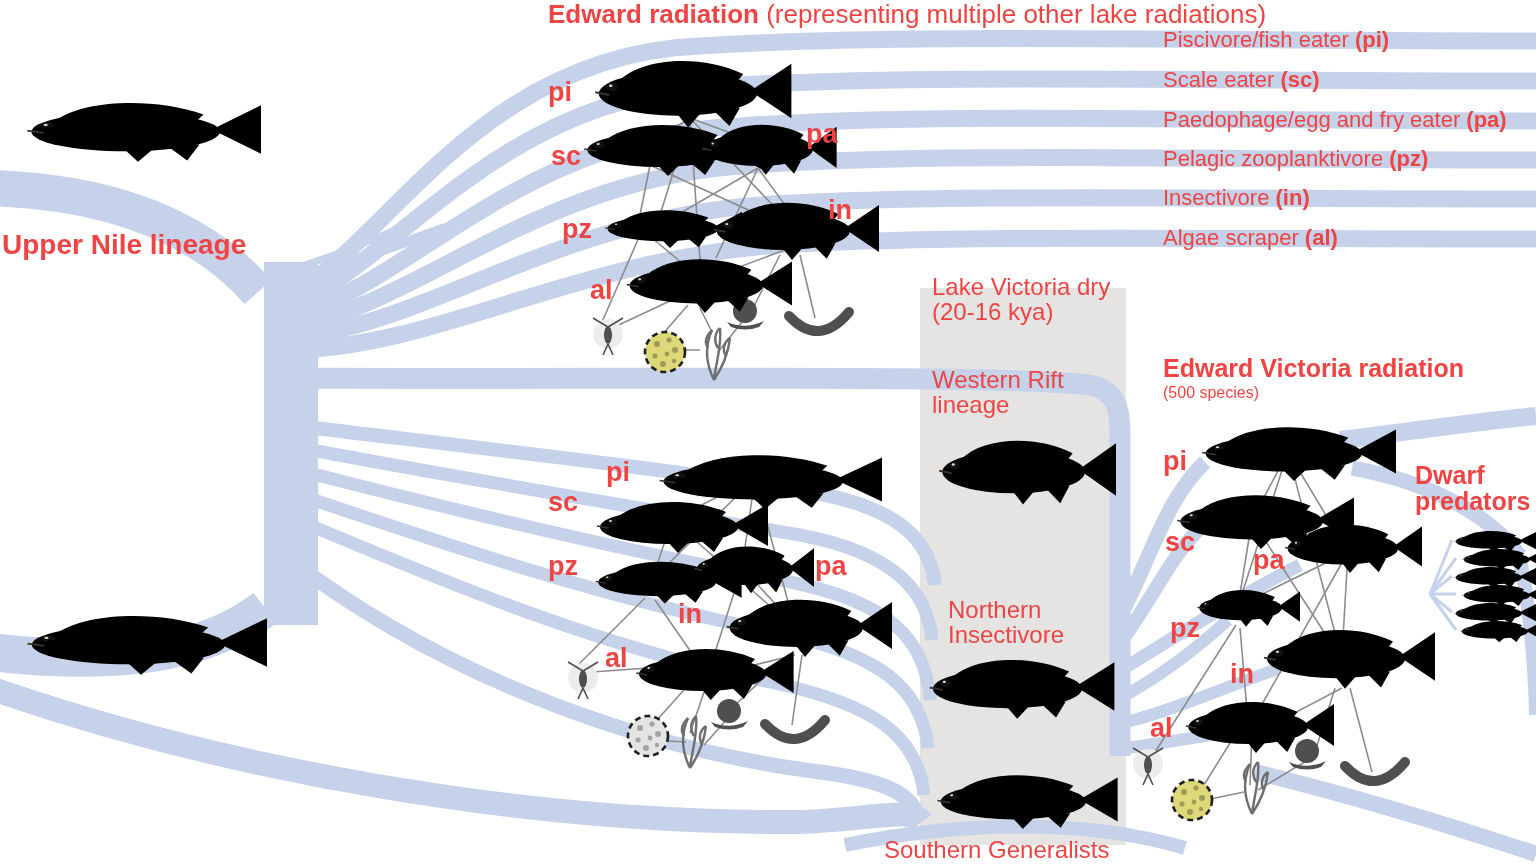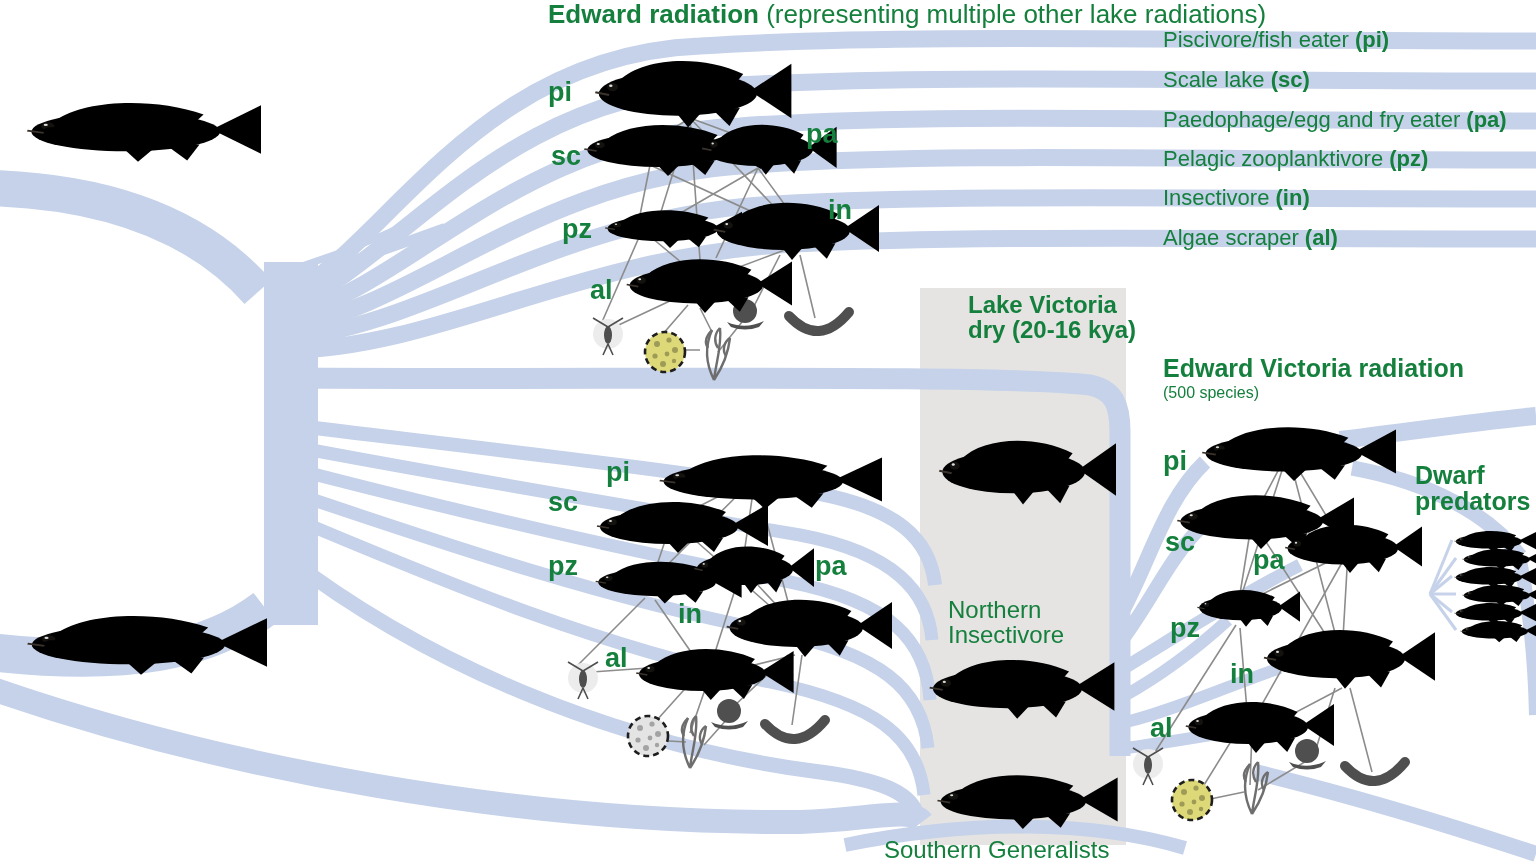--- a/index.html
+++ b/index.html
@@ -1,29 +1,29 @@
 <!DOCTYPE html>
 <html><head>
 <meta charset="utf-8">
 <style>
   html,body{margin:0;padding:0;background:#fff;}
   #stage{
     position:relative;width:1536px;height:864px;overflow:hidden;
-    font-family:"Liberation Sans", sans-serif;color:#15803d;background:#fff;
+    font-family:"Liberation Sans", sans-serif;color:#ef4444;background:#fff;
   }
   #art{position:absolute;left:0;top:0;}
   .lbl{position:absolute;line-height:1.04;}
   .b{font-weight:700;}
   .fig-title{left:548px;top:1px;font-size:26px;}
   .fig-title .rest{font-weight:400;}
   .legend-row{position:absolute;left:1163px;font-size:22px;white-space:nowrap;text-align:center;}
   .lin-lbl{font-size:28px;font-weight:700;}
   .abbr{font-size:27px;font-weight:700;}
   .cluster-title{font-size:25px;font-weight:700;white-space:nowrap;}
-  .box-title{left:932px;top:293px;width:185px;font-size:24px;font-weight:700;margin-left:36px;}
+  .box-title{left:932px;top:275px;width:185px;font-size:24px;font-weight:400;}
   .box-sub{font-size:24px;}
   
   .rib{fill:none;stroke:#c5d2e9;}
   .web{stroke:#8c8c8c;stroke-width:1.6;}
 </style>
 </head>
 <body>
 
 <div id="stage">
 
@@ -276,42 +276,44 @@
         </g>
     <g class="fish" style="--b:#7a7f84;--f:#6e7378" transform="translate(1456,618) scale(0.72,0.42)">
           <use href="#fish"></use>
         </g>
   </g>
 </svg>
 
 <div class="lbl fig-title"><span class="b">Edward radiation</span><span class="rest"> (representing multiple other lake radiations)</span></div>
 
 <div class="lbl legend-row" style="top:29px"><span>Piscivore/fish eater </span><span class="b">(pi)</span></div>
-<div class="lbl legend-row" style="top:69px"><span>Scale lake </span><span class="b">(sc)</span></div>
+<div class="lbl legend-row" style="top:69px"><span>Scale eater </span><span class="b">(sc)</span></div>
 <div class="lbl legend-row" style="top:109px"><span>Paedophage/egg and fry eater </span><span class="b">(pa)</span></div>
 <div class="lbl legend-row" style="top:148px"><span>Pelagic zooplanktivore </span><span class="b">(pz)</span></div>
 <div class="lbl legend-row" style="top:187px"><span>Insectivore </span><span class="b">(in)</span></div>
 <div class="lbl legend-row" style="top:227px"><span>Algae scraper </span><span class="b">(al)</span></div>
 
+<div class="lbl lin-lbl" style="left:2px;top:230px">Upper Nile lineage</div>
 
 <div class="lbl abbr" style="left:548px;top:78px">pi</div>
 <div class="lbl abbr" style="left:551px;top:142px">sc</div>
 <div class="lbl abbr" style="left:806px;top:120px">pa</div>
 <div class="lbl abbr" style="left:562px;top:215px">pz</div>
 <div class="lbl abbr" style="left:828px;top:196px">in</div>
 <div class="lbl abbr" style="left:590px;top:276px">al</div>
 
 <div class="lbl abbr" style="left:606px;top:458px">pi</div>
 <div class="lbl abbr" style="left:548px;top:488px">sc</div>
 <div class="lbl abbr" style="left:548px;top:552px">pz</div>
 <div class="lbl abbr" style="left:815px;top:552px">pa</div>
 <div class="lbl abbr" style="left:678px;top:600px">in</div>
 <div class="lbl abbr" style="left:605px;top:644px">al</div>
 
 <div class="lbl box-title">Lake Victoria dry (20-16 kya)</div>
+<div class="lbl box-sub" style="left:932px;top:368px;width:150px">Western Rift lineage</div>
 <div class="lbl box-sub" style="left:948px;top:598px;width:150px">Northern Insectivore</div>
 <div class="lbl box-sub" style="left:884px;top:838px;width:260px">Southern Generalists</div>
 
 <div class="lbl cluster-title" style="left:1163px;top:355px">Edward Victoria radiation</div>
 <div class="lbl" style="left:1163px;top:385px;font-size:16px">(500 species)</div>
 <div class="lbl abbr" style="left:1163px;top:447px">pi</div>
 <div class="lbl abbr" style="left:1165px;top:528px">sc</div>
 <div class="lbl abbr" style="left:1253px;top:546px">pa</div>
 <div class="lbl abbr" style="left:1170px;top:614px">pz</div>
 <div class="lbl abbr" style="left:1230px;top:660px">in</div>

